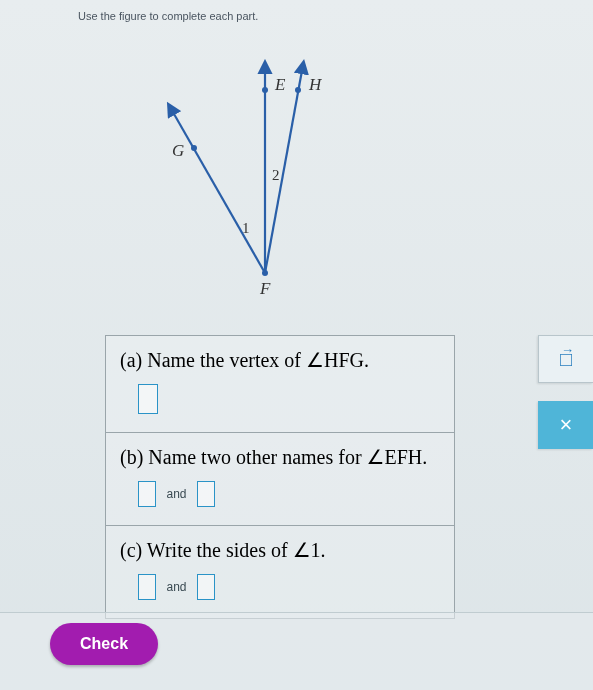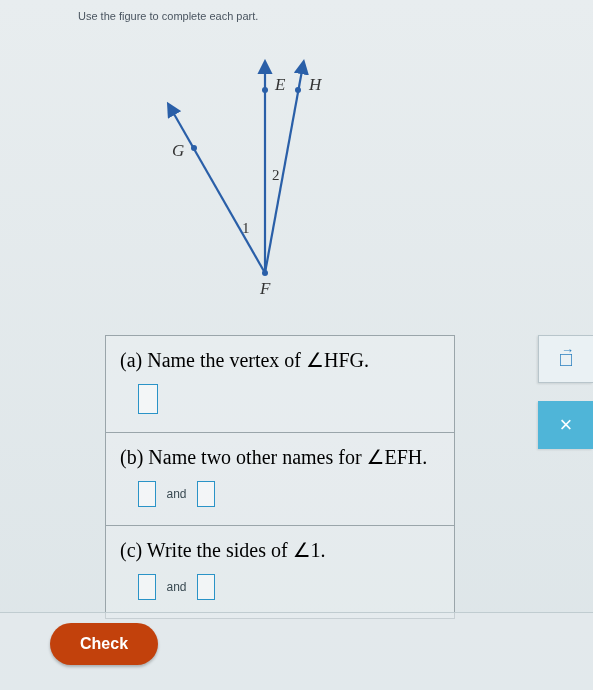--- a/index.html
+++ b/index.html
@@ -108,21 +108,21 @@
   .tool.reset {
     background: #4fb5d8;
     color: #fff;
     font-size: 22px;
     border-color: #4fb5d8;
   }
   .check-btn {
     position: absolute;
     left: 50px;
     bottom: 25px;
-    background: #c2410c;
+    background: #a21caf;
     color: #fff;
     border: none;
     border-radius: 22px;
     padding: 12px 30px;
     font-size: 16px;
     font-weight: bold;
     box-shadow: 0 2px 3px rgba(0,0,0,0.25);
     cursor: pointer;
   }
   .bottombar {

